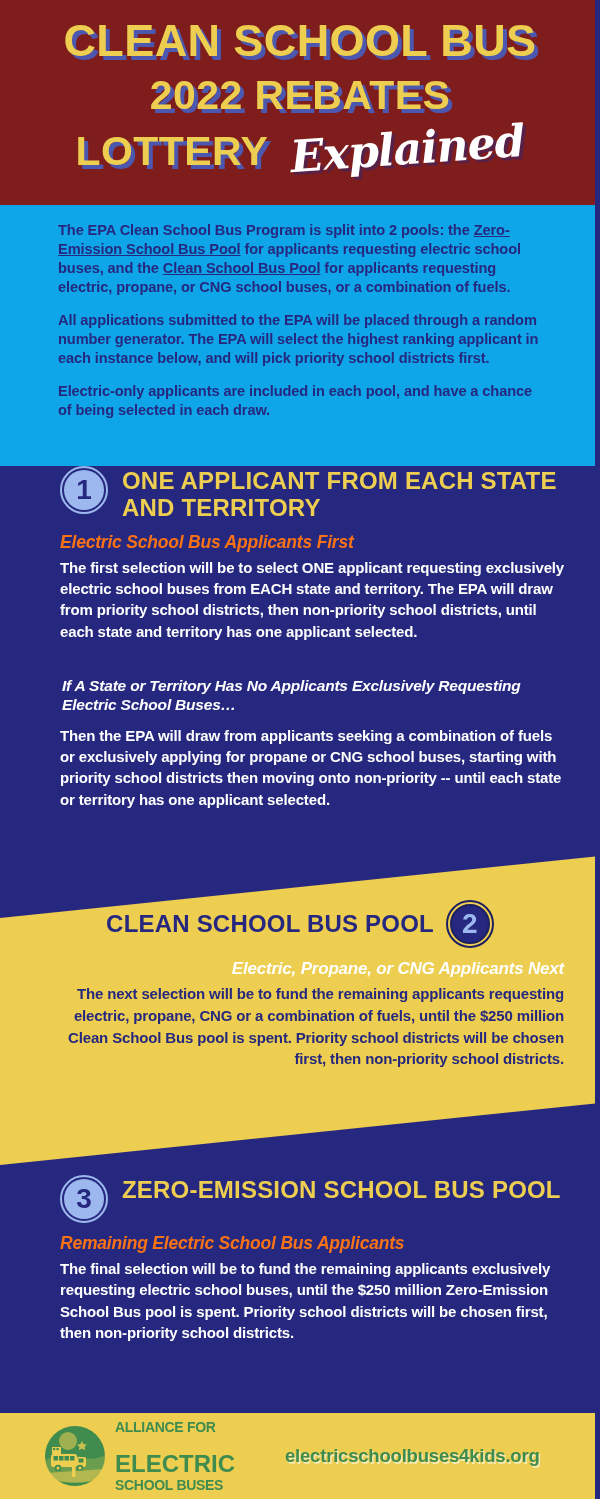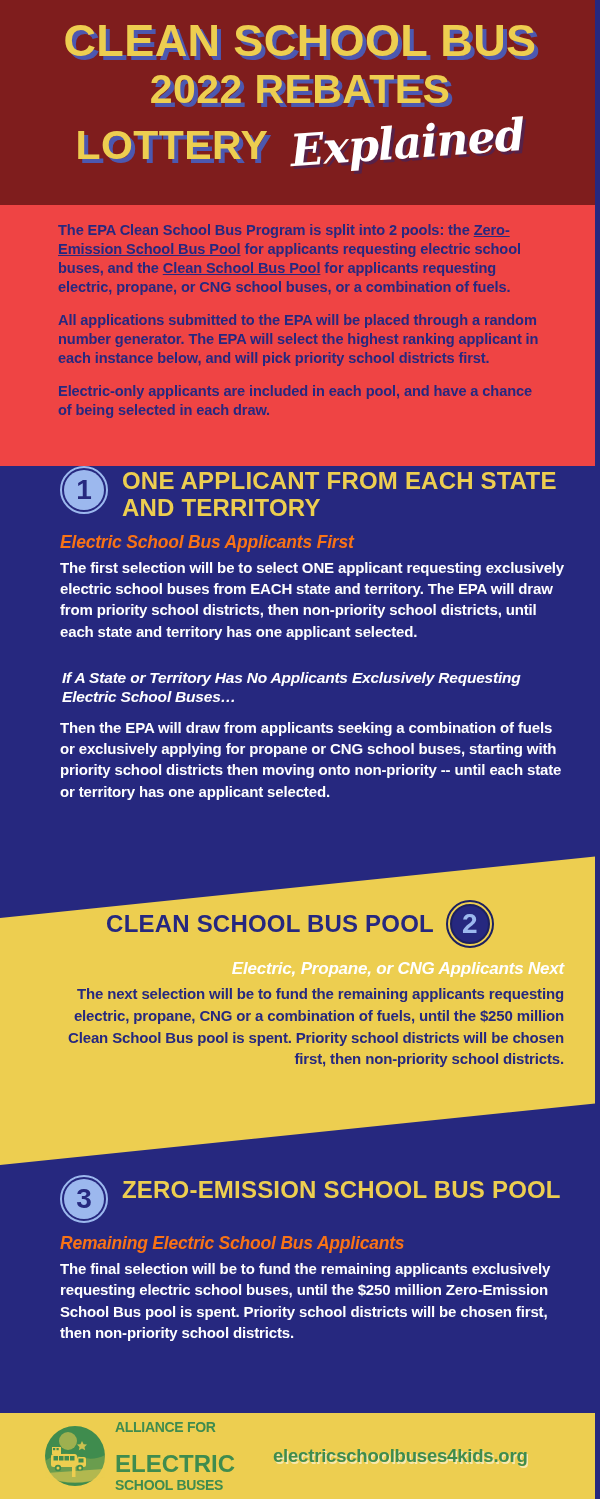--- a/index.html
+++ b/index.html
@@ -17,36 +17,36 @@
 
   
   .header{ position:absolute; left:0; top:0; width:600px; height:205px; background:#7f1d1d; }
   .title-block{ position:absolute; left:0; top:18px; width:600px; text-align:center; }
   .t-line{
     font-weight:bold; color:#edce50; letter-spacing:0.4px;
     text-shadow:4px 4px 0 #4c58b0;
     line-height:1.0;
   }
   .t1{ font-size:45px; }
-  .t2{ font-size:41px; margin-top:6px; }
+  .t2{ font-size:41px; margin-top:12px; }
   .t3row{ margin-top:5px; display:flex; justify-content:center; align-items:flex-end; gap:22px; }
   .t3{ font-size:41px; }
   .script{
     font-family:"DejaVu Serif", serif;
     font-style:italic; font-weight:bold;
     font-size:44px; color:#ffffff;
     text-shadow:3px 3px 0 rgba(38,40,127,.45);
     transform:rotate(-4deg) translateY(2px);
     letter-spacing:-1px;
   }
 
   
   .intro{
     position:absolute; left:0; top:205px; width:600px; height:261px;
-    background:#ef4444; padding:16px 56px 0 58px;
+    background:#0ea5e9; padding:16px 56px 0 58px;
   }
   .intro p{
     color:#26287f; font-weight:bold; font-size:14.6px; line-height:1.30;
     margin-bottom:14px; letter-spacing:-0.1px;
   }
   .intro p:last-child{ margin-bottom:0; }
   .intro u{ text-decoration:underline; }
 
   
   .sec1{ position:absolute; left:0; top:466px; width:600px; height:460px; }
@@ -111,21 +111,21 @@
     margin-top:4px; text-align:right; padding-right:6px; padding-left:20px;
     letter-spacing:-0.15px;
   }
 
   
   .sec3{ position:absolute; left:0; top:1175px; width:600px; z-index:10; }
 
   
   .footer{
     position:absolute; left:0; top:1413px; width:600px; height:86px;
-    background:#edce50; display:flex; align-items:center; padding-left:44px; gap:16px;
+    background:#edce50; display:flex; align-items:center; padding-left:44px; gap:28px;
   }
   .logo{ display:flex; align-items:center; gap:9px; }
   .logo-circle{ width:62px; height:62px; flex:0 0 62px; }
   .logo-text{ line-height:1; }
   .lt1{ color:#3f8c4e; font-weight:bold; font-size:14px; letter-spacing:-0.3px; }
   .lt2{ color:#3f8c4e; font-weight:bold; font-size:24px; letter-spacing:0px; margin-top:18px;}
   .lt3{ color:#3f8c4e; font-weight:bold; font-size:14px; letter-spacing:-0.3px; margin-top:2px;}
   .url{
     color:#3f8c4e; font-weight:bold; font-size:18.5px; margin-left:22px;
     text-shadow:1.5px 1.5px 0 rgba(255,255,255,.55); letter-spacing:-0.2px;
@@ -160,21 +160,21 @@
       <div class="badge">
         <div class="ring"></div>
         <div class="disc">
           <span class="num">1</span>
         </div>
       </div>
       <h2>ONE APPLICANT FROM EACH STATE AND TERRITORY</h2>
     </div>
     <div class="sub-blue">Electric School Bus Applicants First</div>
     <div class="body-white">The first selection will be to select ONE applicant requesting exclusively electric school buses from EACH state and territory. The EPA will draw from priority school districts, then non-priority school districts, until each state and territory has one applicant selected.</div>
-    <div class="sub-white" style="margin-top:26px;">If A State or Territory Has No Applicants Exclusively Requesting Electric School Buses…</div>
+    <div class="sub-white" style="margin-top:34px;">If A State or Territory Has No Applicants Exclusively Requesting Electric School Buses…</div>
     <div class="body-white" style="padding-top:10px;">Then the EPA will draw from applicants seeking a combination of fuels or exclusively applying for propane or CNG school buses, starting with priority school districts then moving onto non-priority -- until each state or territory has one applicant selected.</div>
   </div>
 
   <div class="wedge-yellow"></div>
 
   <div class="sec2">
     <div class="sec2-head">
       <h2>CLEAN SCHOOL BUS POOL</h2>
       <div class="badge inv">
         <div class="ring"></div>

